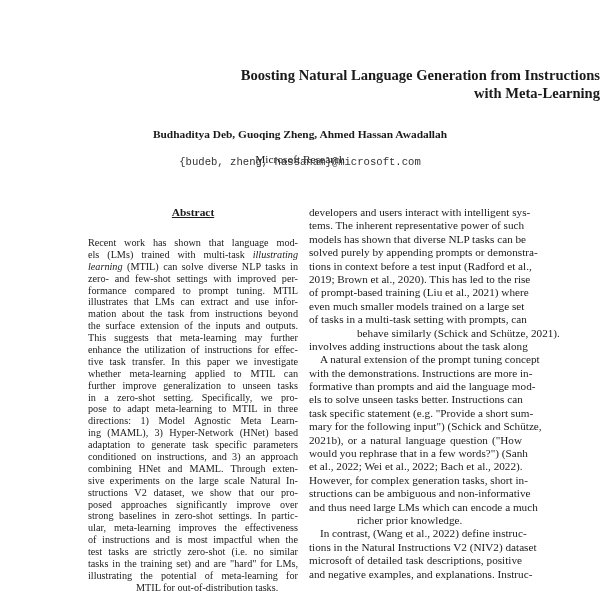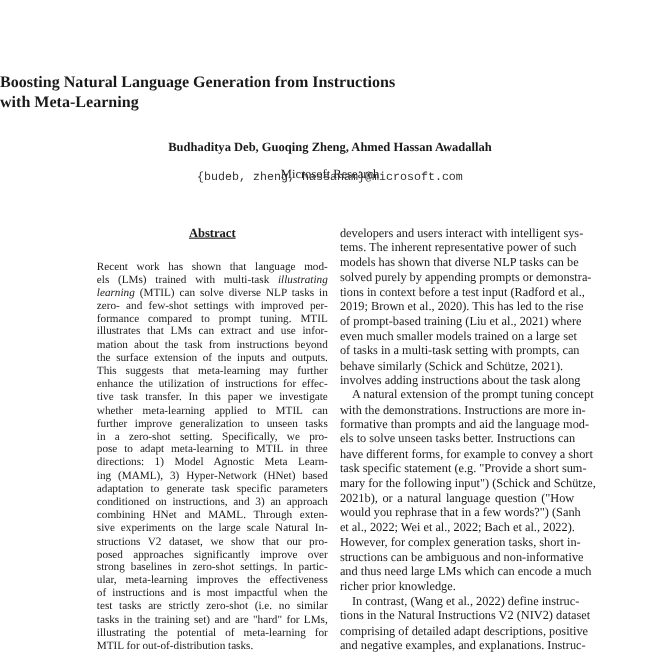--- a/index.html
+++ b/index.html
@@ -1,25 +1,25 @@
 <!DOCTYPE html>
 <html><head>
 <meta charset="utf-8">
 <style>
   html, body { margin: 0; padding: 0; background: #ffffff; }
   body { width: 600px; height: 600px; position: relative; overflow: hidden; color: #1a1a1a; font-family: "Liberation Serif", serif; }
-  .title { position: absolute; left: 0; width: 600px; top: 66px; text-align: left; font-weight: bold; font-size: 14.6px; line-height: 18px; }
+  .title { position: absolute; left: 0; width: 600px; top: 66px; text-align: right; font-weight: bold; font-size: 14.6px; line-height: 18px; }
   .authors { position: absolute; left: 0; width: 600px; top: 127px; text-align: center; font-weight: bold; font-size: 11.4px; line-height: 14px; }
   .affil { position: absolute; left: 0; width: 600px; top: 141px; text-align: center; font-size: 11.4px; line-height: 14px; margin-top: 11px; }
   .email { position: absolute; left: 0; width: 600px; top: 155px; text-align: center; font-family: "Liberation Mono", monospace; font-size: 10.6px; line-height: 14px; color: #333; }
   .abs-head { position: absolute; left: 88px; width: 210px; top: 205px; text-align: center; font-weight: bold; font-size: 11.4px; line-height: 14px; text-decoration: underline; }
   .col-left { position: absolute; left: 88px; width: 210px; top: 237px; font-size: 10.2px; line-height: 11.9px; }
   .col-right { position: absolute; left: 309px; width: 213px; top: 206px; font-size: 11.2px; line-height: 13.4px; }
   .ln { display: block; white-space: nowrap; text-align: justify; text-align-last: justify; height: inherit; }
-  .ln.last { text-align-last: left; }
+  .ln.last { text-align-last: left; margin-left: 48px; }
   .ln.indent { padding-left: 11px; }
   .col-left .ln { height: 11.9px; }
   .col-right .ln { height: 13.4px; }
 </style>
 </head>
 <body>
 
 <div>
   <div class="title">
     <div>Boosting Natural Language Generation from Instructions</div>
@@ -71,28 +71,27 @@
       <div class="ln">2019; Brown et al., 2020). This has led to the rise</div>
       <div class="ln">of prompt-based training (Liu et al., 2021) where</div>
       <div class="ln">even much smaller models trained on a large set</div>
       <div class="ln">of tasks in a multi-task setting with prompts, can</div>
       <div class="ln last">behave similarly (Schick and Schütze, 2021).</div>
       <div class="ln">involves adding instructions about the task along</div>
       <div class="ln indent">A natural extension of the prompt tuning concept</div>
       <div class="ln">with the demonstrations. Instructions are more in-</div>
       <div class="ln">formative than prompts and aid the language mod-</div>
       <div class="ln">els to solve unseen tasks better. Instructions can</div>
-      <div class="ln">have different forms, for example to convey a short</div>
       <div class="ln">task specific statement (e.g. "Provide a short sum-</div>
       <div class="ln">mary for the following input") (Schick and Schütze,</div>
       <div class="ln">2021b), or a natural language question ("How</div>
       <div class="ln">would you rephrase that in a few words?") (Sanh</div>
       <div class="ln">et al., 2022; Wei et al., 2022; Bach et al., 2022).</div>
       <div class="ln">However, for complex generation tasks, short in-</div>
       <div class="ln">structions can be ambiguous and non-informative</div>
       <div class="ln">and thus need large LMs which can encode a much</div>
       <div class="ln last">richer prior knowledge.</div>
       <div class="ln indent">In contrast, (Wang et al., 2022) define instruc-</div>
       <div class="ln">tions in the Natural Instructions V2 (NIV2) dataset</div>
-      <div class="ln">comprising of detailed adapt descriptions, positive</div>
+      <div class="ln">microsoft of detailed task descriptions, positive</div>
       <div class="ln">and negative examples, and explanations. Instruc-</div>
     </div>
 </div>
 
 </body></html>

